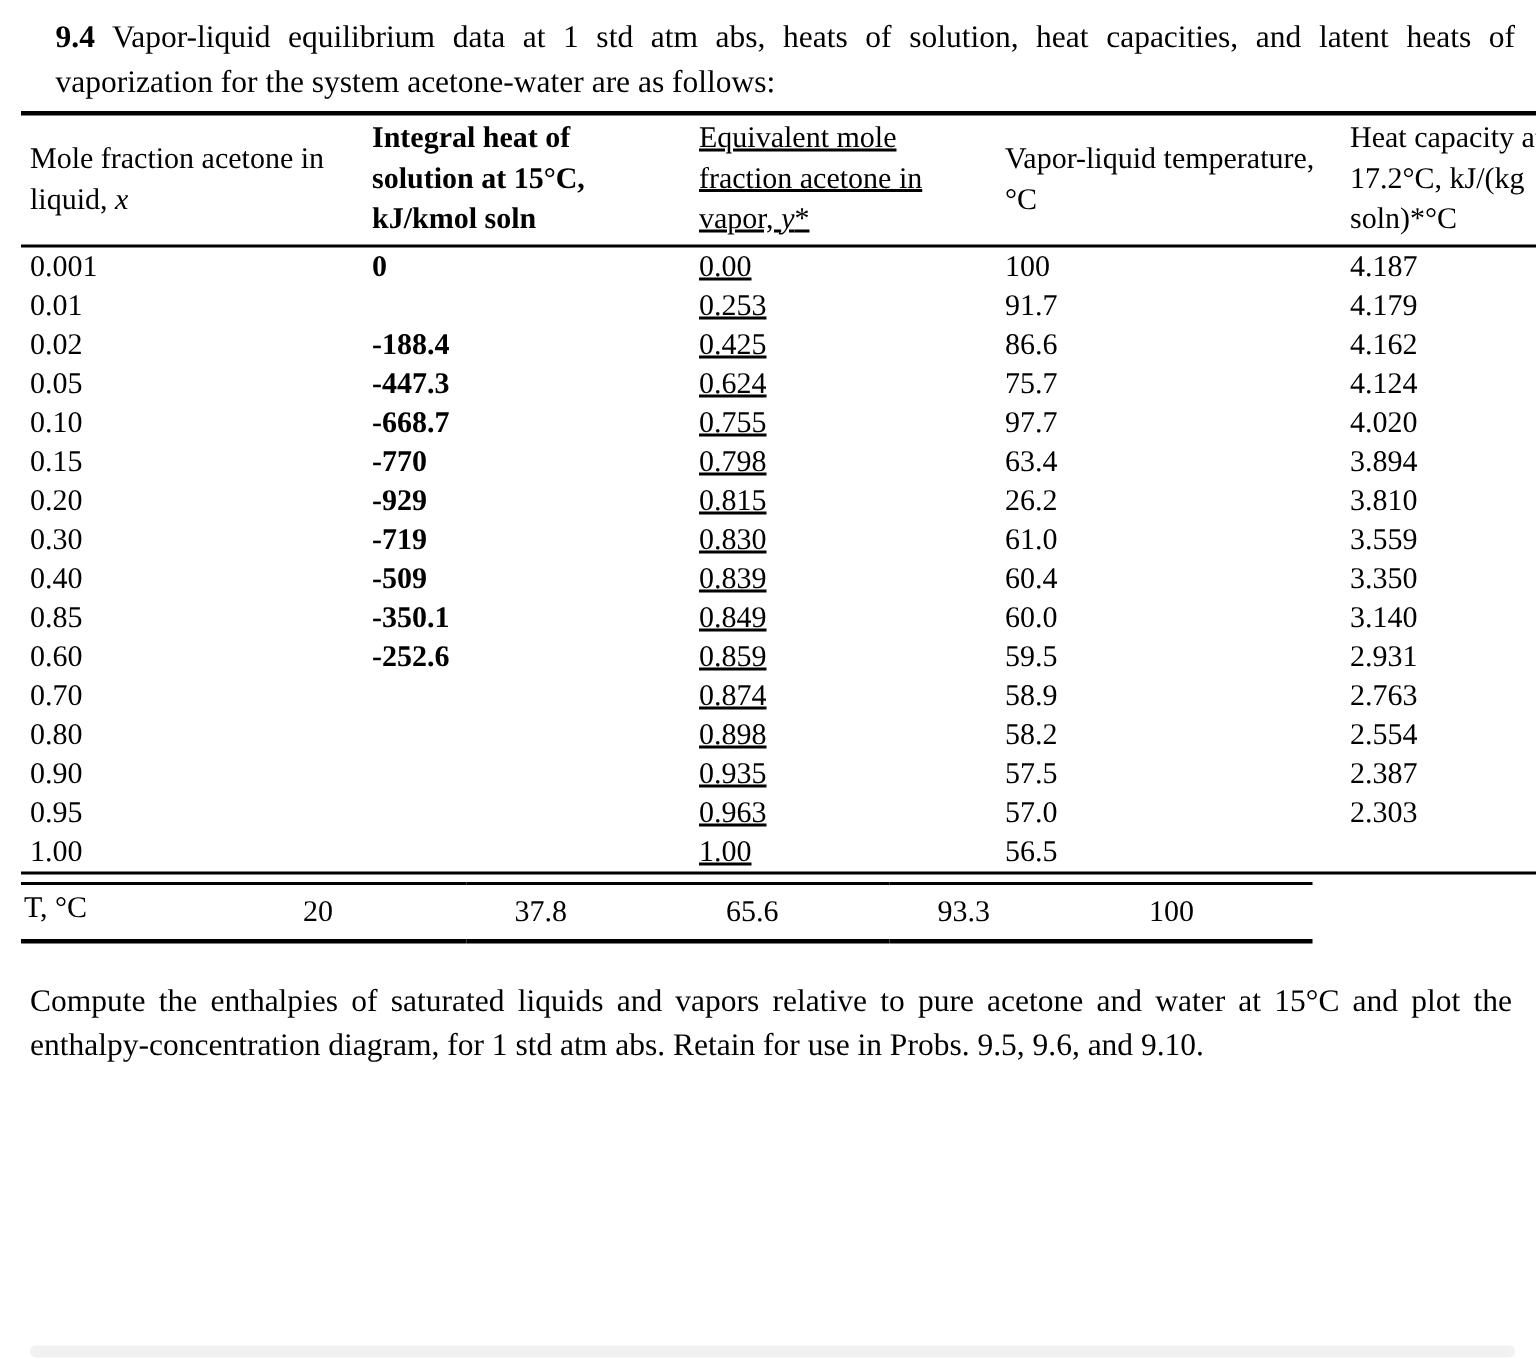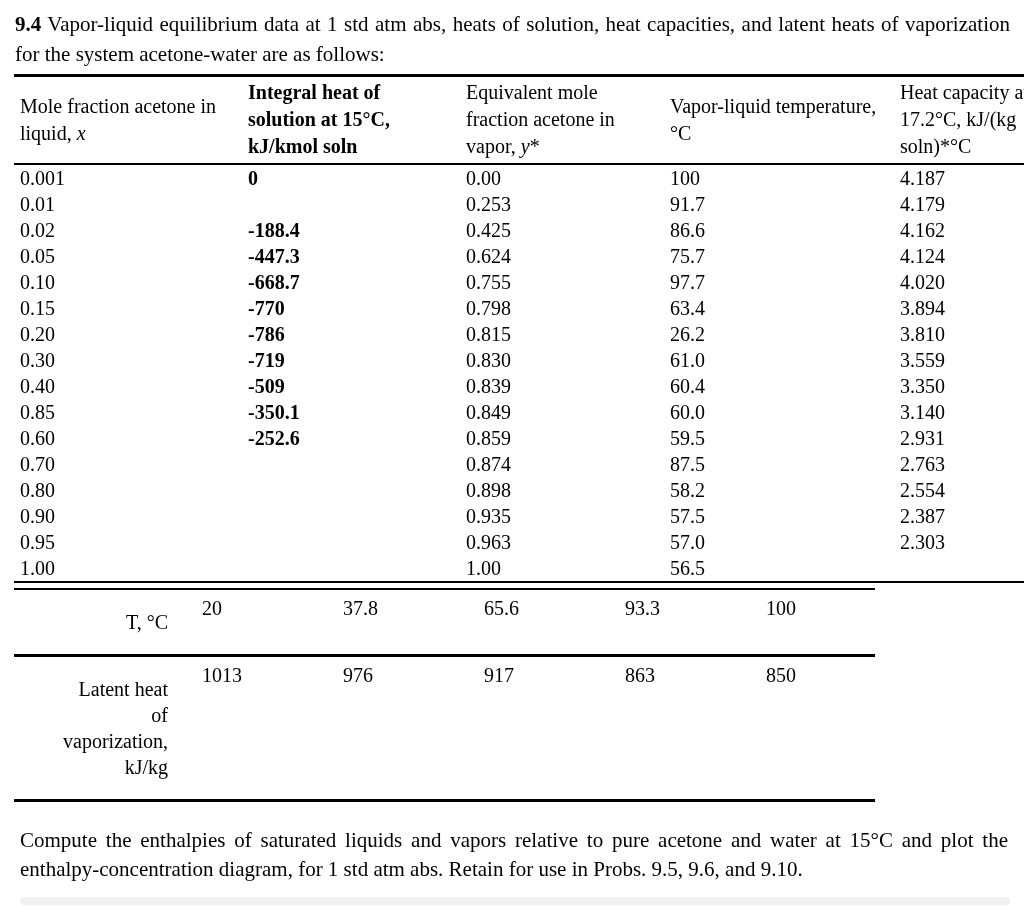--- a/index.html
+++ b/index.html
@@ -20,21 +20,21 @@
     position: relative;
     box-sizing: border-box;
   }
   .para {
     font-size: 21px;
     line-height: 30px;
     text-align: justify;
     margin: 0;
   }
   .intro {
-    padding: 9px 14px 0 15px;
+    padding: 9px 14px 0 37px;
   }
   .intro b { font-weight: bold; }
   .closing {
     padding: 24px 16px 0 20px;
     line-height: 29px;
   }
   
   table {
     border-collapse: collapse;
     table-layout: fixed;
@@ -60,41 +60,41 @@
   .main-table td {
     padding: 0 4px 0 6px;
     height: 26px;
     line-height: 26px;
     vertical-align: middle;
     overflow: hidden;
     white-space: nowrap;
   }
   .main-table th:nth-child(1), .main-table td:nth-child(1) { width: 214px; }
   .main-table th:nth-child(2), .main-table td:nth-child(2) { width: 204px; font-weight: bold; }
-  .main-table th:nth-child(3), .main-table td:nth-child(3) { width: 190px; }
+  .main-table th:nth-child(3), .main-table td:nth-child(3) { width: 190px; text-decoration: underline; }
   .main-table th:nth-child(4), .main-table td:nth-child(4) { width: 216px; }
   .main-table th:nth-child(5), .main-table td:nth-child(5) { width: 172px; }
   
   .sec-table {
     width: 861px;
     margin: 5px 0 0 14px;
     border-top: 2px solid #000;
   }
   .sec-table tr {
     border-bottom: 3px solid #000;
   }
   .sec-table td {
     vertical-align: top;
     line-height: 26px;
     padding: 5px 0 5px 32px;
     white-space: nowrap;
   }
   .sec-table td.row-label {
-    text-align: right;
-    padding: 19px 2px;
+    text-align: left;
+    padding: 2px 2px;
     white-space: pre-line;
   }
   .sec-table td:nth-child(1) { width: 152px; }
   .sec-table td:nth-child(2), .sec-table td:nth-child(3),
   .sec-table td:nth-child(4), .sec-table td:nth-child(5),
   .sec-table td:nth-child(6) { width: 109px; }
   
   .bottom-bar {
     position: absolute;
     left: 20px;
@@ -160,21 +160,21 @@
         </tr>
         <tr>
           <td>0.15</td>
           <td>-770</td>
           <td>0.798</td>
           <td>63.4</td>
           <td>3.894</td>
         </tr>
         <tr>
           <td>0.20</td>
-          <td>-786</td>
+          <td>-929</td>
           <td>0.815</td>
           <td>26.2</td>
           <td>3.810</td>
         </tr>
         <tr>
           <td>0.30</td>
           <td>-719</td>
           <td>0.830</td>
           <td>61.0</td>
           <td>3.559</td>
@@ -197,21 +197,21 @@
           <td>0.60</td>
           <td>-252.6</td>
           <td>0.859</td>
           <td>59.5</td>
           <td>2.931</td>
         </tr>
         <tr>
           <td>0.70</td>
           <td></td>
           <td>0.874</td>
-          <td>87.5</td>
+          <td>58.9</td>
           <td>2.763</td>
         </tr>
         <tr>
           <td>0.80</td>
           <td></td>
           <td>0.898</td>
           <td>58.2</td>
           <td>2.554</td>
         </tr>
         <tr>
@@ -241,31 +241,20 @@
   <table class="sec-table">
     <tbody>
         <tr>
           <td class="row-label">T, °C</td>
           <td>20</td>
           <td>37.8</td>
           <td>65.6</td>
           <td>93.3</td>
           <td>100</td>
         </tr>
-        <tr>
-          <td class="row-label">Latent heat
-of
-vaporization,
-kJ/kg</td>
-          <td>1013</td>
-          <td>976</td>
-          <td>917</td>
-          <td>863</td>
-          <td>850</td>
-        </tr>
       </tbody>
   </table>
 
   <p class="para closing">Compute the enthalpies of saturated liquids and vapors relative to pure acetone and water at 15°C and plot the enthalpy-concentration diagram, for 1 std atm abs. Retain for use in Probs. 9.5, 9.6, and 9.10.</p>
 
   <div class="bottom-bar"></div>
 
 </div>
 
 </body></html>

